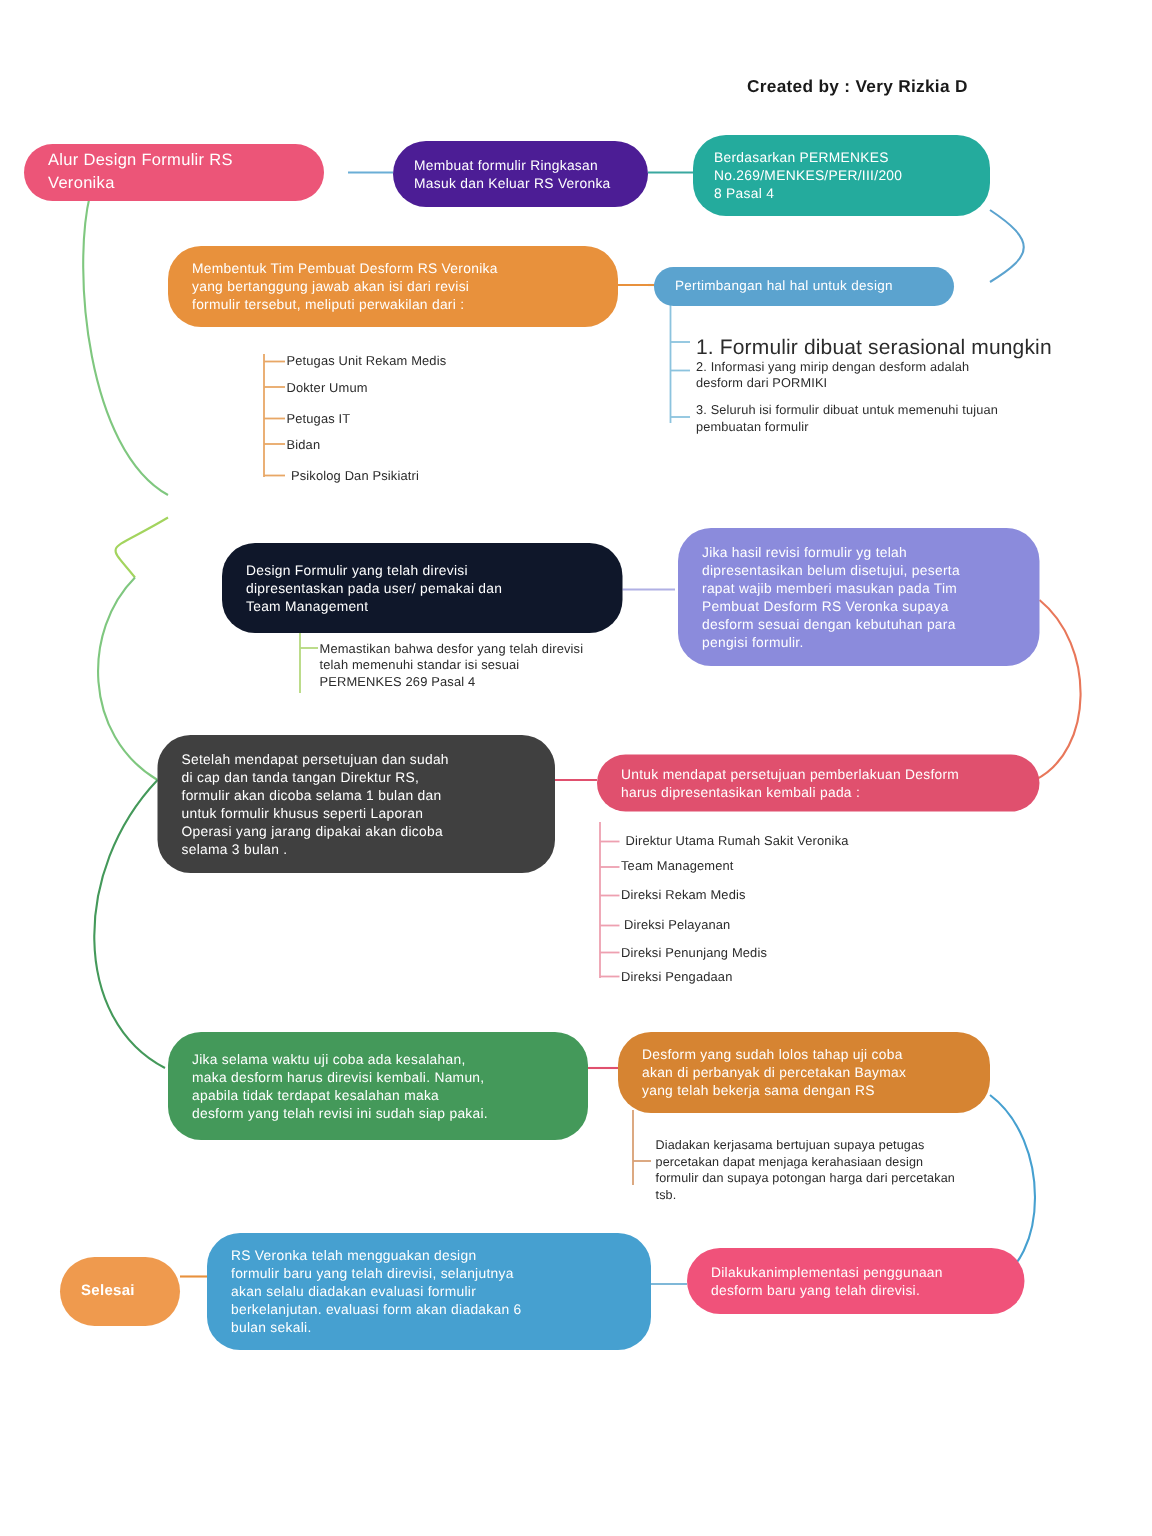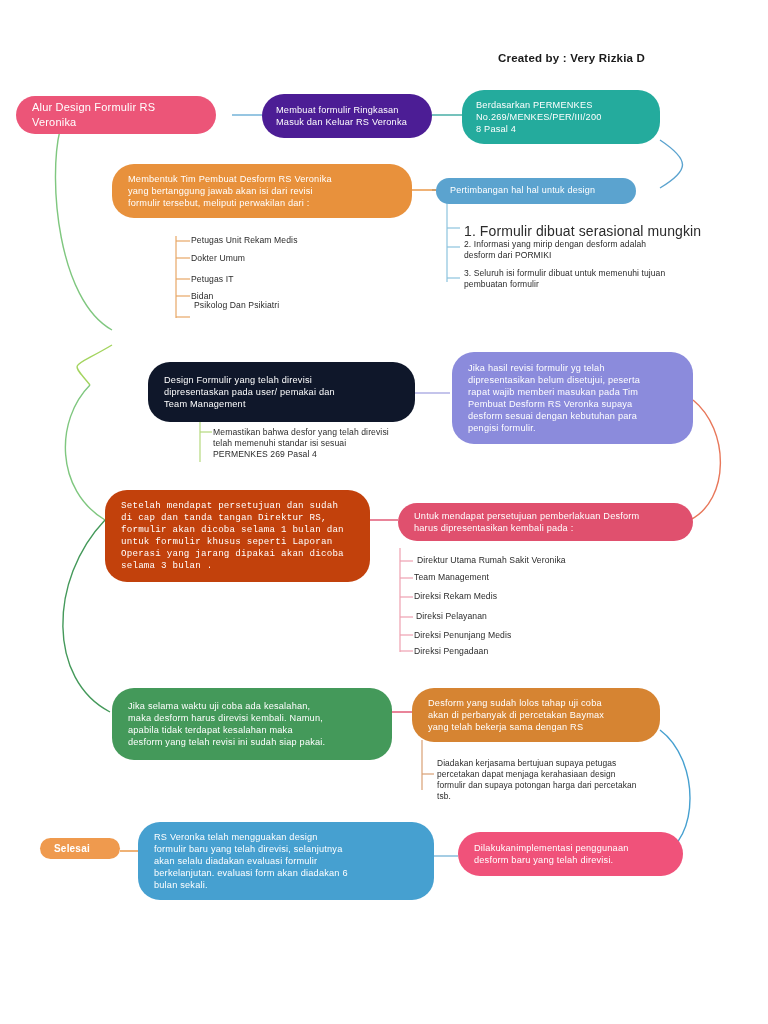--- a/index.html
+++ b/index.html
@@ -56,21 +56,21 @@
     color: #1a1a1a;
     letter-spacing: 0.2px;
   }
   .n-root      { background: #ec5578; }
   .n-green-1   { background: #4c1d95; }
   .n-teal      { background: #24ab9d; }
   .n-orange    { background: #e8913c; }
   .n-blue-mid  { background: #5ba3cf; }
   .n-lgreen    { background: #0f172a; }
   .n-purple    { background: #8b8bdc; }
-  .n-violet    { background: #c2410c; font-family: Liberation Mono, monospace; }
+  .n-violet    { background: #404040; }
   .n-pink      { background: #e0506e; }
   .n-dgreen    { background: #44995a; }
   .n-orange-2  { background: #d68432; }
   .n-orange-3  { background: #ef9a4e; }
   .n-blue      { background: #46a0d0; }
   .n-pink-2    { background: #f0527a; }
 </style>
 </head>
 <body>
 
@@ -151,21 +151,21 @@
   <div class="node rounded n-orange" style="left:112px; top:164px; width:300px; height:54px; padding:0 16px; font-size:9.2px;">Membentuk Tim Pembuat Desform RS Veronika
 yang bertanggung jawab akan isi dari revisi
 formulir tersebut, meliputi perwakilan dari   :</div>
 
   <div class="node pill n-blue-mid" style="left:436px; top:178px; width:200px; height:26px; padding:0 14px; font-size:9px;">Pertimbangan hal hal untuk design</div>
 
   <div class="leaf" style="left:191px; top:235px; font-size:8.6px;text-align:center;">Petugas Unit Rekam Medis</div>
   <div class="leaf" style="left:191px; top:253px; font-size:8.6px;">Dokter Umum</div>
   <div class="leaf" style="left:191px; top:274px; font-size:8.6px;">Petugas IT</div>
   <div class="leaf" style="left:191px; top:291px; font-size:8.6px;">Bidan</div>
-  <div class="leaf" style="left:194px; top:300px; font-size:8.6px;">Psikolog Dan Psikiatri</div>
+  <div class="leaf" style="left:194px; top:312px; font-size:8.6px;">Psikolog Dan Psikiatri</div>
 
   <div class="leaf" style="left:464px; top:222px; font-size:14px;">1. Formulir dibuat serasional mungkin</div>
   <div class="leaf" style="left:464px; top:239px; font-size:8.5px;">2. Informasi yang mirip dengan desform adalah
 desform dari PORMIKI</div>
   <div class="leaf" style="left:464px; top:268px; font-size:8.5px;">3. Seluruh isi formulir dibuat untuk memenuhi tujuan
 pembuatan formulir</div>
 
   <div class="node rounded n-lgreen" style="left:148px; top:362px; width:267px; height:60px; padding:0 16px; font-size:9.2px;">Design Formulir yang telah direvisi
 dipresentaskan pada user/ pemakai dan
 Team Management</div>
@@ -205,21 +205,21 @@
 
   <div class="node rounded n-orange-2" style="left:412px; top:688px; width:248px; height:54px; padding:0 16px; font-size:9.2px;">Desform yang sudah lolos tahap uji coba
 akan di perbanyak di percetakan Baymax
 yang telah bekerja sama dengan RS</div>
 
   <div class="leaf" style="left:437px; top:758px; font-size:8.4px;">Diadakan kerjasama bertujuan supaya petugas
 percetakan dapat menjaga kerahasiaan design
 formulir dan supaya   potongan harga dari percetakan
 tsb.</div>
 
-  <div class="node pill n-orange-3" style="left:40px; top:838px; width:80px; height:21px; padding:0 14px; font-size:10px; font-weight:bold;">Selesai</div>
+  <div class="node pill n-orange-3" style="left:40px; top:838px; width:80px; height:46px; padding:0 14px; font-size:10px; font-weight:bold;">Selesai</div>
 
   <div class="node rounded n-blue" style="left:138px; top:822px; width:296px; height:78px; padding:0 16px; font-size:9.2px;">RS Veronka telah mengguakan design
 formulir baru yang telah direvisi, selanjutnya
 akan selalu diadakan evaluasi formulir
 berkelanjutan. evaluasi form akan diadakan 6
 bulan sekali.</div>
 
   <div class="node pill n-pink-2" style="left:458px; top:832px; width:225px; height:44px; padding:0 16px; font-size:9.2px;">Dilakukanimplementasi penggunaan
 desform baru yang telah direvisi.</div>
 

